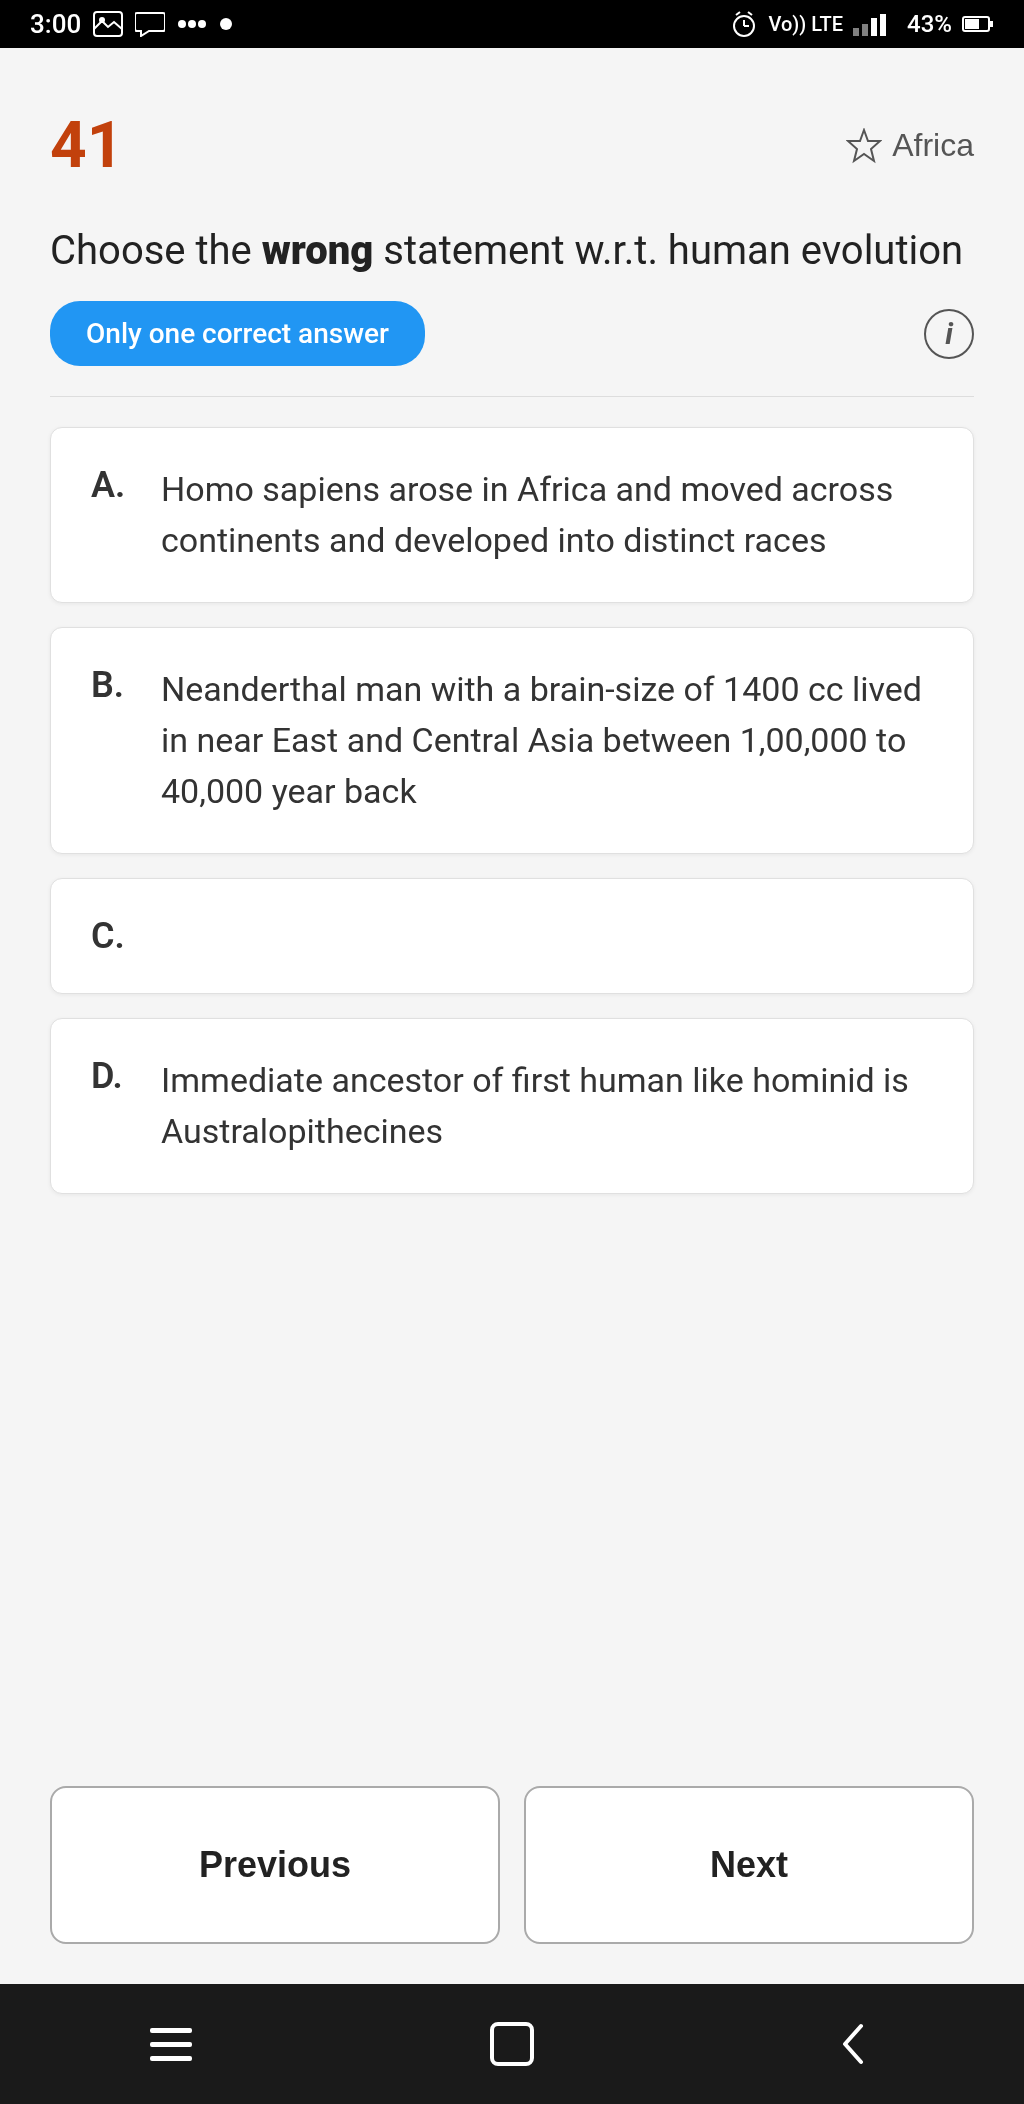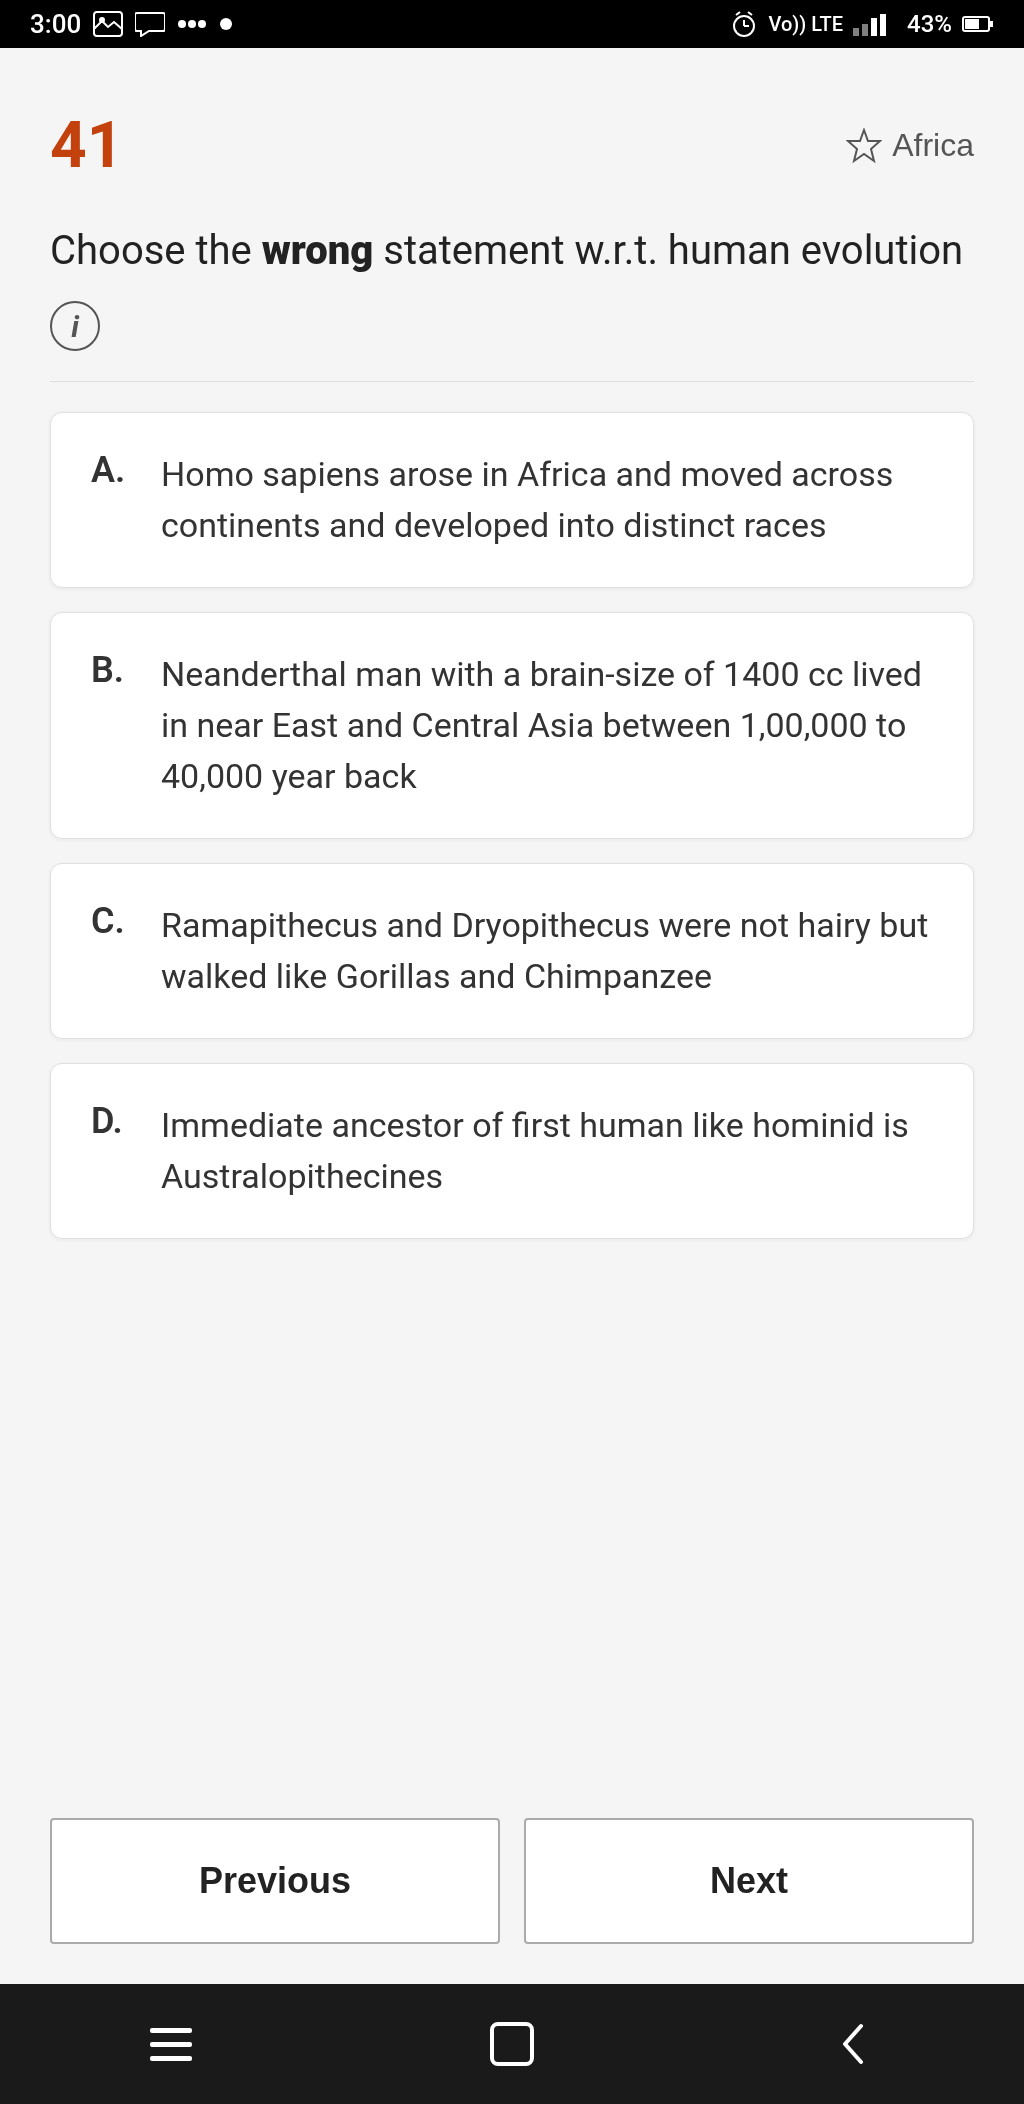--- a/index.html
+++ b/index.html
@@ -173,23 +173,23 @@
 
     
     .nav-buttons {
       display: flex;
       gap: 24px;
       margin-top: auto;
     }
 
     .nav-btn {
       flex: 1;
-      padding: 40px 20px;
+      padding: 56px 20px;
       border: 2px solid #aaa;
-      border-radius: 4px;
+      border-radius: 16px;
       background: #ffffff;
       font-size: 36px;
       font-weight: 700;
       color: #222;
       cursor: pointer;
       text-align: center;
     }
 
     
     .bottom-nav {
@@ -299,20 +299,21 @@
       </svg>
       <span>Africa</span>
     </button>
   </div>
 
   <div class="question-text">
     <span>Choose the </span><span class="bold">wrong</span><span> statement w.r.t. human evolution</span>
   </div>
 
   <div class="badge-row">
+    <div class="badge">Only one correct answer</div>
     <div class="info-icon">i</div>
   </div>
 
   <hr class="divider">
 
   <div class="options-container">
 
     <div class="option-card">
       <span class="option-label">A.</span>
       <span class="option-text">
@@ -322,23 +323,20 @@
 
     <div class="option-card">
       <span class="option-label">B.</span>
       <span class="option-text">
         Neanderthal man with a brain-size of 1400 cc lived in near East and Central Asia between 1,00,000 to 40,000 year back
       </span>
     </div>
 
     <div class="option-card">
       <span class="option-label">C.</span>
-      <span class="option-text">
-        <span class="italic">Ramapithecus</span> and <span class="italic">Dryopithecus</span> were not hairy but walked like Gorillas and Chimpanzee
-      </span>
     </div>
 
     <div class="option-card">
       <span class="option-label">D.</span>
       <span class="option-text">
         Immediate ancestor of first human like hominid is <span class="italic">Australopithecines</span>
       </span>
     </div>
 
   </div>

